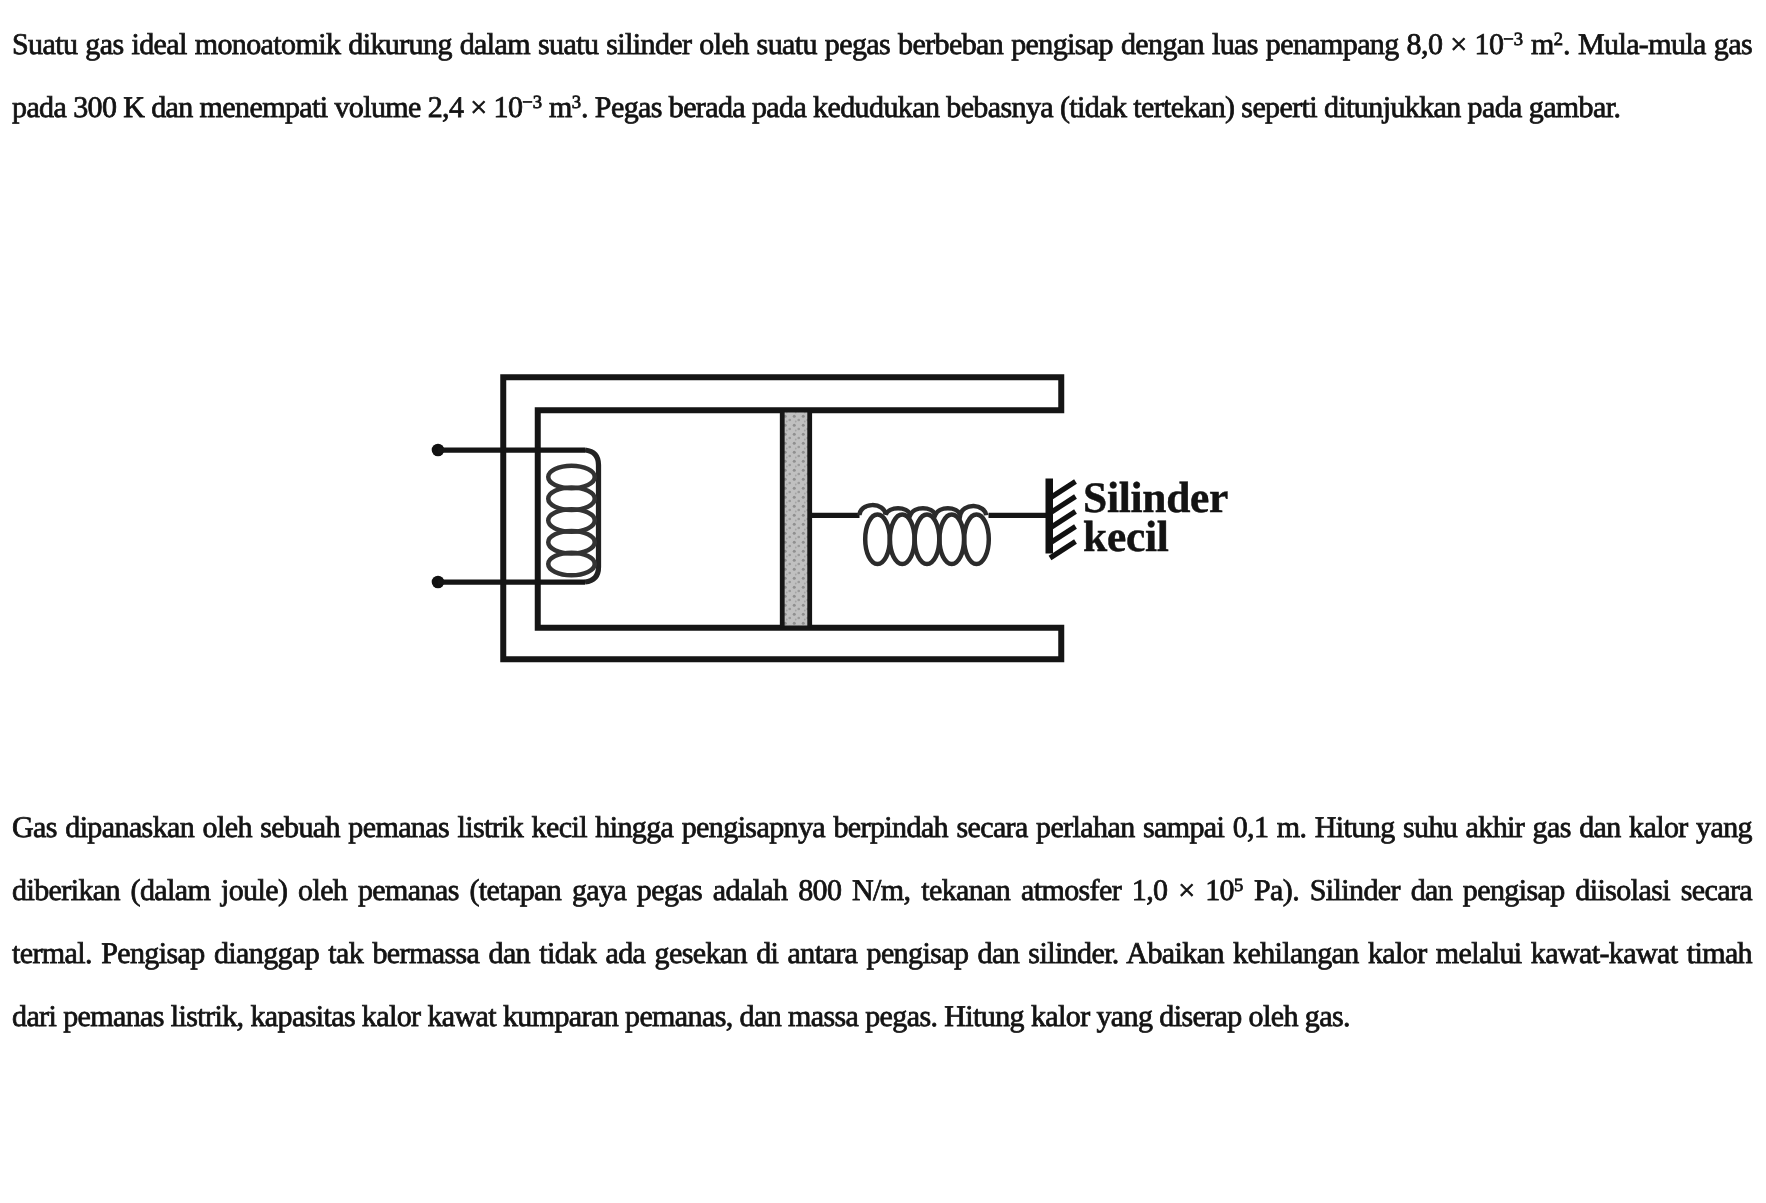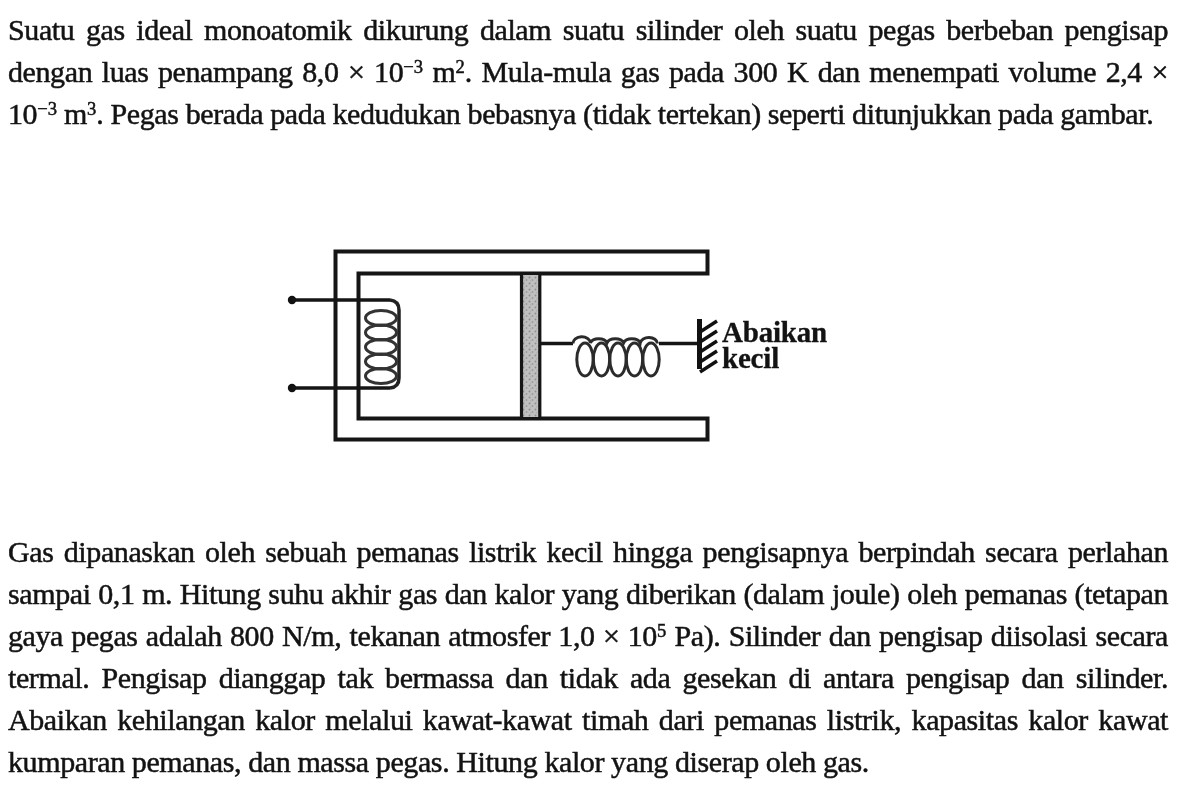--- a/index.html
+++ b/index.html
@@ -14,21 +14,21 @@
     overflow: hidden;
     font-family: "Liberation Serif", serif;
     color: #131313;
   }
   .para {
     position: absolute;
     left: 8px;
     width: 1160px;
     margin: 0;
     text-align: justify;
-    font-size: 30px;
+    font-size: 20px;
     line-height: 42px;
     letter-spacing: -0.4px;
     -webkit-text-stroke: 0.5px #131313;
   }
   #para1 { top: 9px; }
   #para2 { top: 531px; }
   sup {
     font-size: 0.62em;
     line-height: 0;
     vertical-align: baseline;
@@ -105,17 +105,17 @@
   <g stroke="#111111" stroke-width="3.4">
     <line x1="700" y1="332" x2="717" y2="321"></line>
     <line x1="700" y1="342" x2="717" y2="331"></line>
     <line x1="700" y1="352" x2="717" y2="341"></line>
     <line x1="700" y1="362" x2="717" y2="351"></line>
     <line x1="700" y1="372" x2="717" y2="361"></line>
   </g>
 </svg>
 
 <div class="support-label">
-  <div>Abaikan</div>
+  <div>Silinder</div>
   <div>kecil</div>
 </div>
 
 <p class="para" id="para2"><span>Gas dipanaskan oleh sebuah pemanas listrik kecil hingga pengisapnya berpindah secara perlahan sampai 0,1 m. Hitung suhu akhir gas dan kalor yang diberikan (dalam joule) oleh pemanas (tetapan gaya pegas adalah 800 N/m, tekanan atmosfer 1,0 × 10</span><sup>5</sup><span> Pa). Silinder dan pengisap diisolasi secara termal. Pengisap dianggap tak bermassa dan tidak ada gesekan di antara pengisap dan silinder. Abaikan kehilangan kalor melalui kawat-kawat timah dari pemanas listrik, kapasitas kalor kawat kumparan pemanas, dan massa pegas. Hitung kalor yang diserap oleh gas.</span></p>
 
 </body></html>

